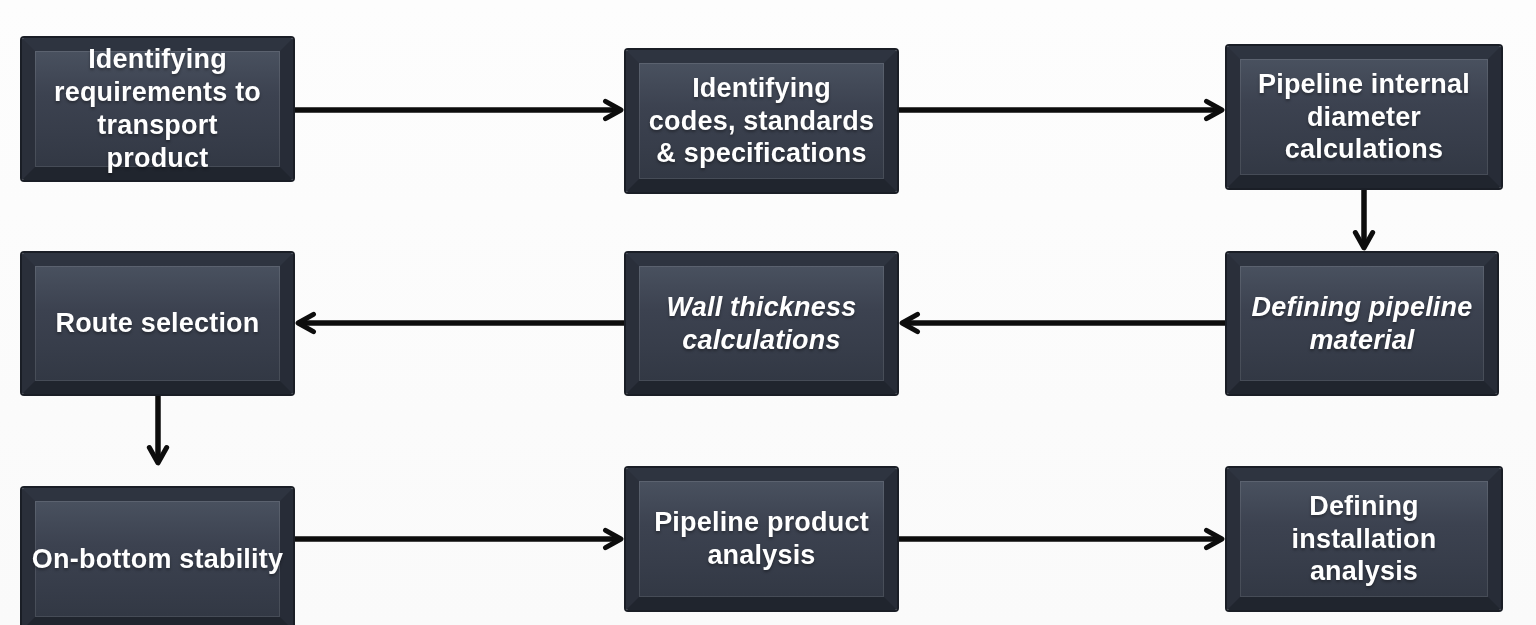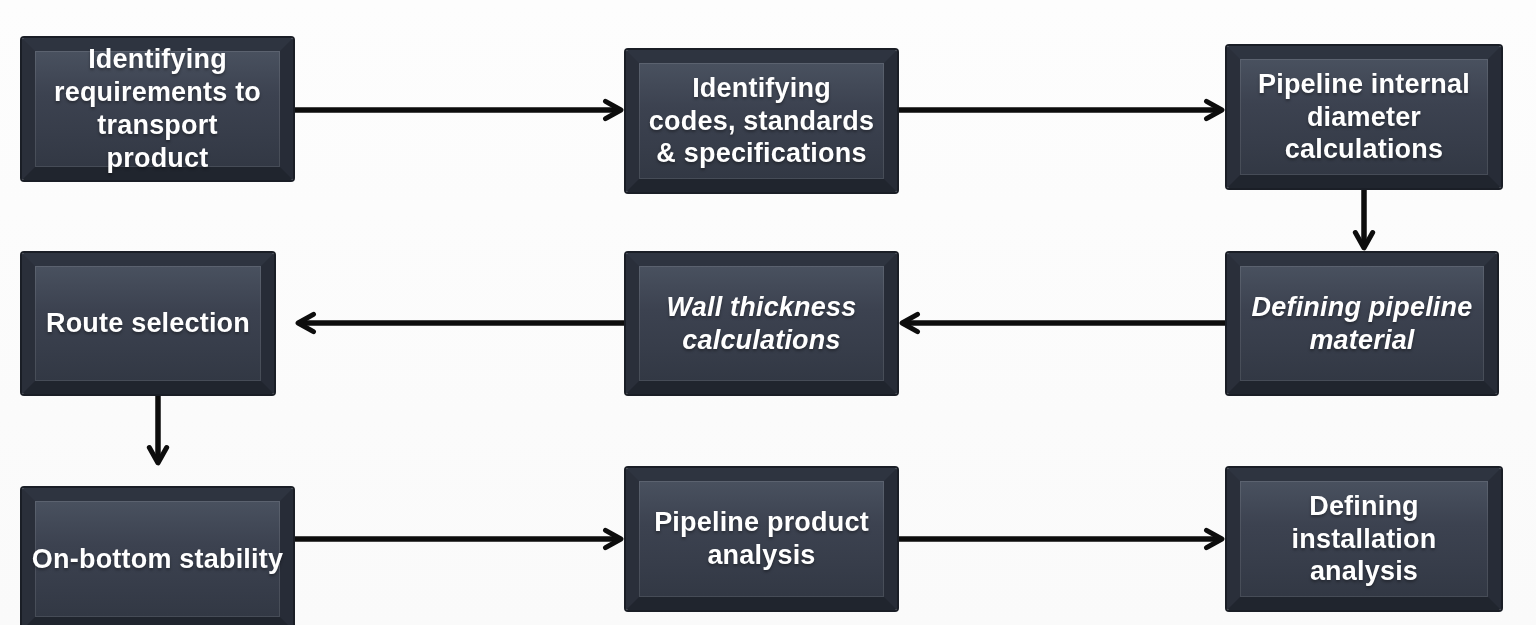--- a/index.html
+++ b/index.html
@@ -37,21 +37,21 @@
     border-radius: 2px;
     box-shadow: 0 0 0 2px #1a1e26, inset 0 0 0 1px rgba(255,255,255,0.10);
   }
   .nowrap { white-space: nowrap; }
 
   .n1 { left: 22px;   top: 38px;  width: 271px; height: 142px; }
   .n2 { left: 626px;  top: 50px;  width: 271px; height: 142px; }
   .n3 { left: 1227px; top: 46px;  width: 274px; height: 142px; }
   .n4 { left: 1227px; top: 253px; width: 270px; height: 141px; font-style: italic; }
   .n5 { left: 626px;  top: 253px; width: 271px; height: 141px; font-style: italic; }
-  .n6 { left: 22px;   top: 253px; width: 252px; height: 141px; }
+  .n6 { left: 22px;   top: 253px; width: 271px; height: 141px; }
   .n7 { left: 22px;   top: 488px; width: 271px; height: 142px; }
   .n8 { left: 626px;  top: 468px; width: 271px; height: 142px; }
   .n9 { left: 1227px; top: 468px; width: 274px; height: 142px; }
 
   svg.arrows {
     position: absolute;
     left: 0; top: 0;
     width: 1536px;
     height: 625px;
     pointer-events: none;

